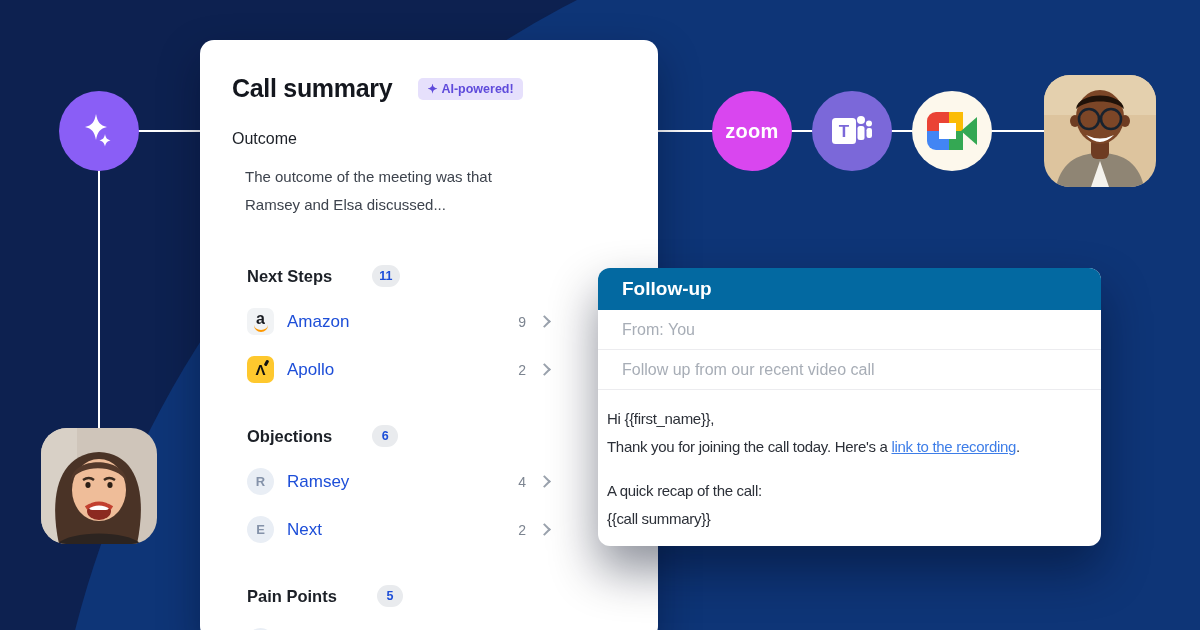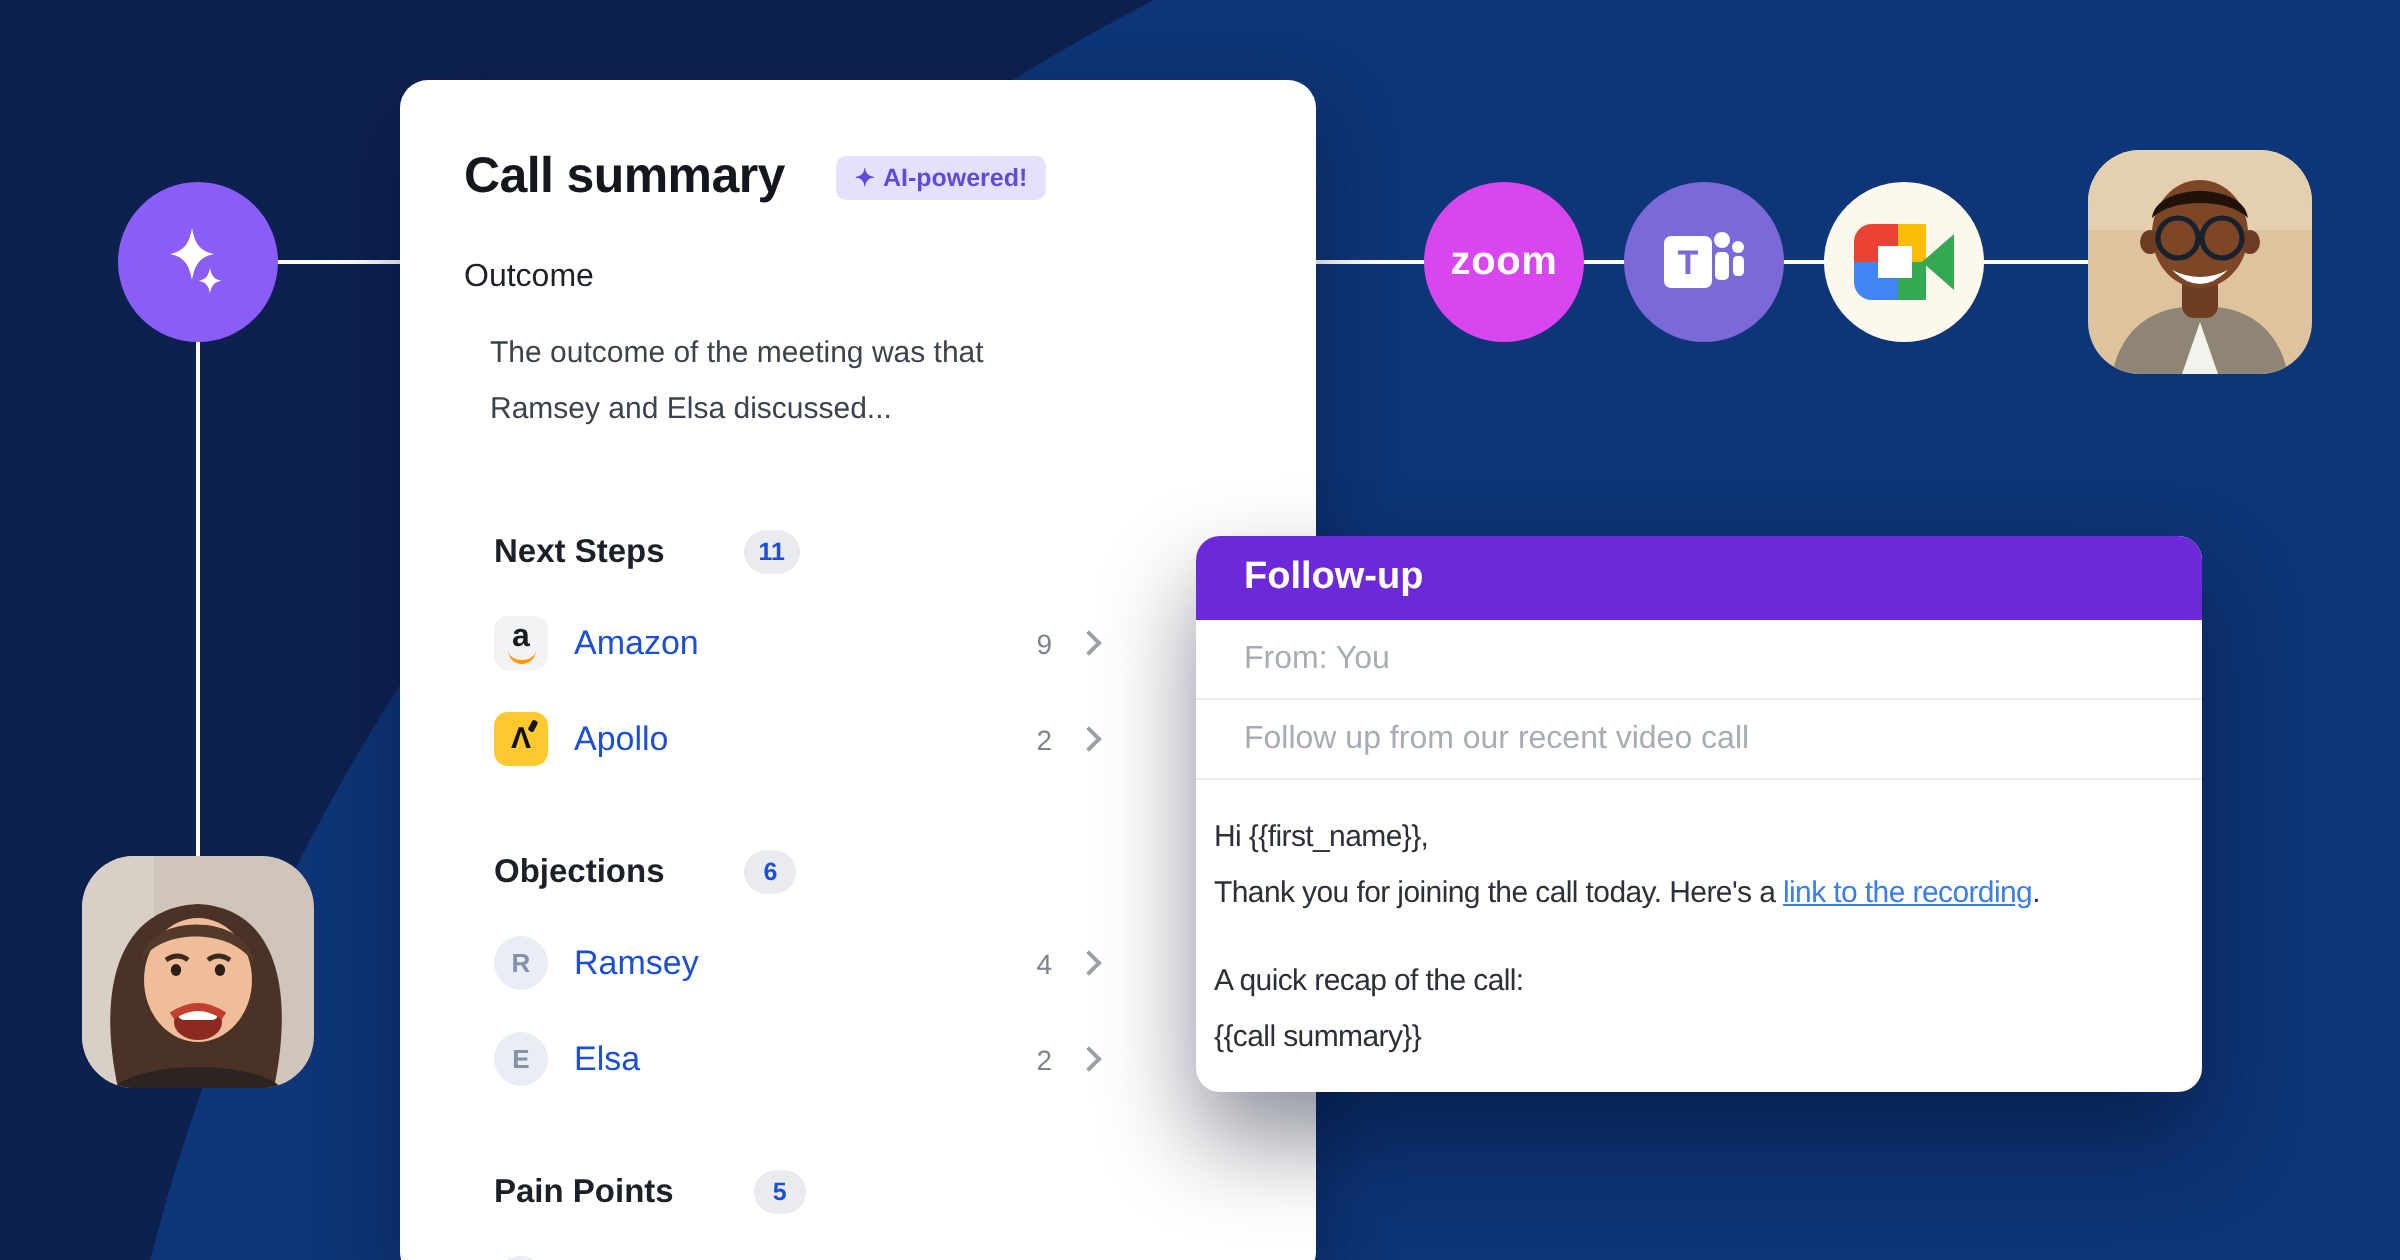--- a/index.html
+++ b/index.html
@@ -52,21 +52,21 @@
   .apollo-mark{font-size:15px;font-weight:bold;color:#111;}
   .apollo-tick{position:absolute;width:3px;height:6px;background:#111;border-radius:1px;
                top:4px;right:6px;transform:rotate(28deg);}
   .letter-circle{width:27px;height:27px;border-radius:50%;background:#e9eef5;
                  display:flex;align-items:center;justify-content:center;
                  font-size:13px;font-weight:bold;color:#8492a9;flex:none;}
 
   
   .followup-card{position:absolute;left:598px;top:268px;width:503px;height:278px;background:#fff;
                  border-radius:12px;box-shadow:0 24px 48px rgba(3,8,30,.45);box-sizing:border-box;}
-  .fu-header{height:42px;background:#6d28d9;border-radius:12px 12px 0 0;display:flex;
+  .fu-header{height:42px;background:#0369a1;border-radius:12px 12px 0 0;display:flex;
              align-items:center;padding-left:24px;color:#fff;font-size:19px;font-weight:bold;}
   .fu-field{height:40px;display:flex;align-items:center;padding-left:24px;font-size:16px;
             color:#a7adb6;border-bottom:1px solid #ececef;box-sizing:border-box;text-align:right;}
   .fu-body{padding:15px 12px 0 9px;font-size:15px;letter-spacing:-.3px;line-height:28px;
            color:#2c3038;overflow:hidden;white-space:nowrap;}
   .fu-gap{height:16px;}
   .fu-link{color:#3d7de8;text-decoration:underline;cursor:pointer;}
 
   
   .app-circle{position:absolute;width:80px;height:80px;border-radius:50%;
@@ -142,21 +142,21 @@
         <span class="count-pill">6</span>
       </div>
       <div class="sc-row">
         <span class="letter-circle">R</span>
         <span class="row-label">Ramsey</span>
         <span class="row-count">4</span>
         <span class="row-chev"></span>
       </div>
       <div class="sc-row">
         <span class="letter-circle">E</span>
-        <span class="row-label">Elsa</span>
+        <span class="row-label">Next</span>
         <span class="row-count">2</span>
         <span class="row-chev"></span>
       </div>
 
       <div class="sc-section-h">
         <span>Pain Points</span>
         <span class="count-pill">5</span>
       </div>
       <div class="sc-row">
         <span class="letter-circle">R</span>

